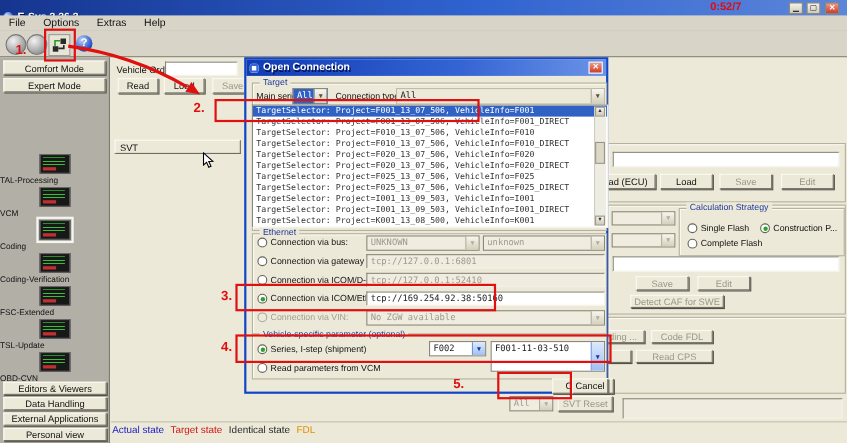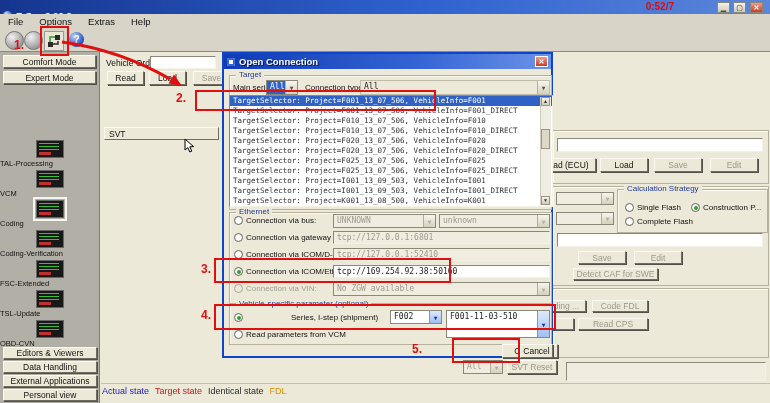--- a/index.html
+++ b/index.html
@@ -306,21 +306,21 @@
     <div class="panel-field" style="left:109px;top:211px;width:217px;height:13px;">tcp://169.254.92.38:50160</div>
 
     <div class="radio dis" style="left:10px;top:230px;"></div>
     <div class="rlabel dis" style="left:22px;top:230px;">Connection via VIN:</div>
     <div class="combo dis" style="left:109px;top:228px;width:217px;height:14px;"><span>No ZGW available</span><span class="chev dim">▼</span></div>
 
     <div class="group" style="left:5px;top:250px;width:321px;height:39px;">
       <span class="group-title">Vehicle-specific parameter (optional)</span>
     </div>
     <div class="radio sel" style="left:10px;top:259px;"></div>
-    <div class="rlabel" style="left:22px;top:259px;margin-left:45px;">Series, I-step (shipment)</div>
+    <div class="rlabel" style="left:22px;top:259px;">Series, I-step (shipment)</div>
     <div class="combo" style="left:166px;top:256px;width:52px;height:14px;"><span>F002</span><span class="chev blue">▼</span></div>
     <div class="combo" style="left:222px;top:256px;width:104px;height:28px;"><span>F001-11-03-510</span><span class="chev blue">▼</span></div>
     <div class="radio" style="left:10px;top:276px;"></div>
     <div class="rlabel" style="left:22px;top:276px;">Read parameters from VCM</div>
 
     <div class="btn pbtn" style="left:235px;top:290px;width:56px;height:14px;margin-left:43px;">Connect</div>
     <div class="btn pbtn" style="left:296px;top:290px;width:33px;height:14px;">Cancel</div>
   </div>
 
   <div class="ann-box" style="left:40px;top:26px;width:25px;height:26px;"></div>

